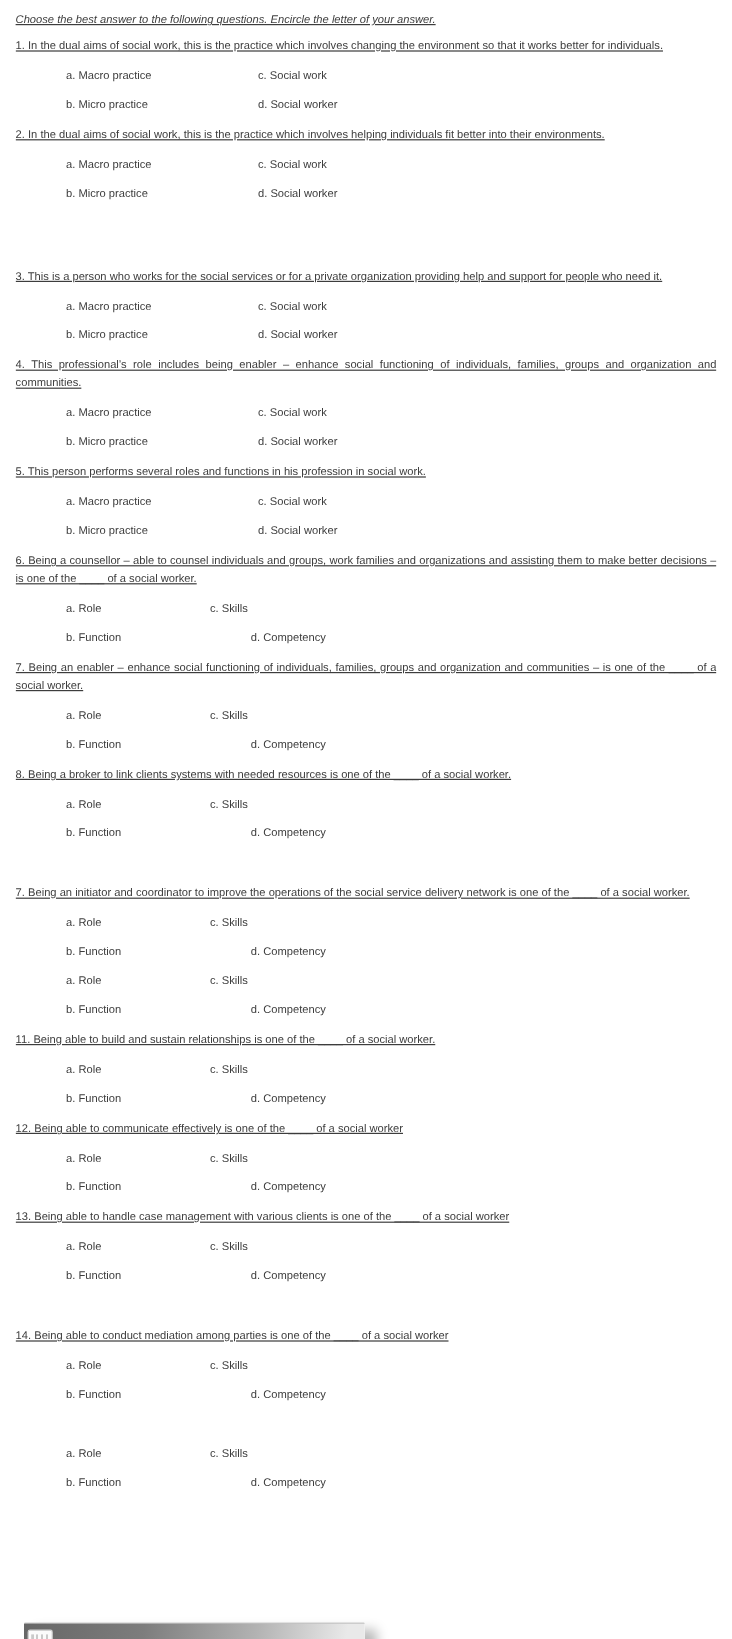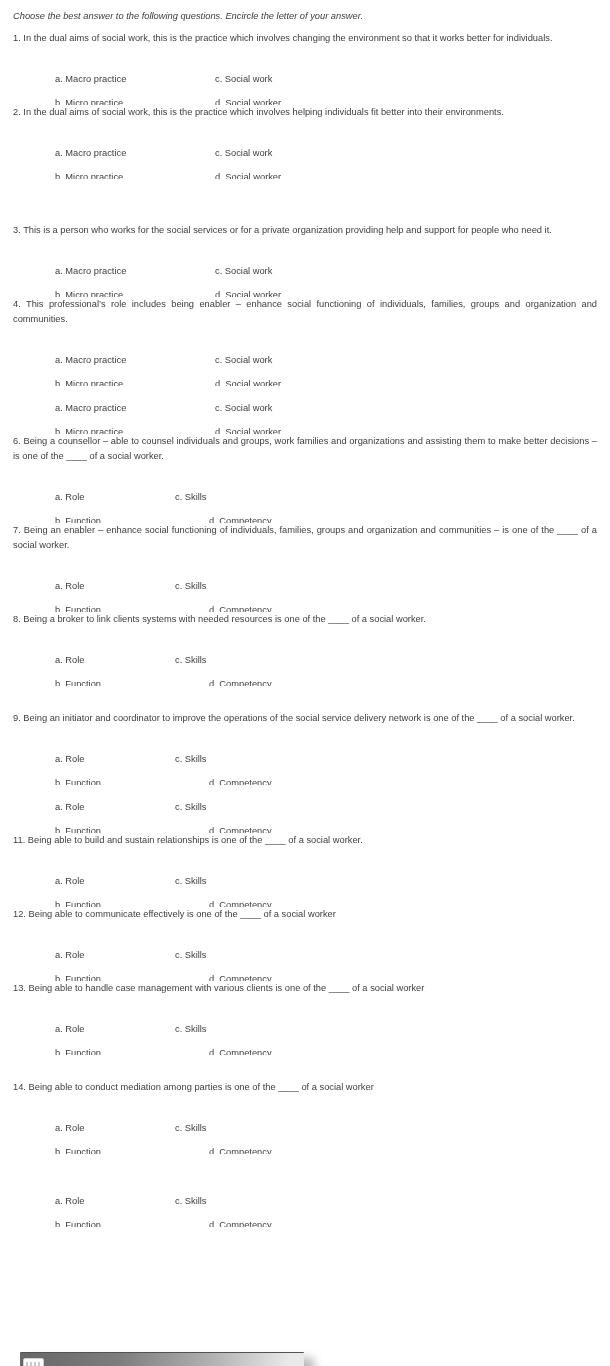--- a/index.html
+++ b/index.html
@@ -5,21 +5,21 @@
   html, body { margin: 0; padding: 0; }
   body {
     width: 610px; height: 1366px;
     background: #ffffff;
     overflow: hidden;
     position: relative;
     font-family: "Liberation Sans", sans-serif;
     color: #3d3d3d;
     -webkit-font-smoothing: antialiased;
   }
-  .page { padding: 10px 13px 0 13px; }
+  .page { padding: 10px 13px 0 13px; text-decoration: underline; }
 
   .instructions {
     font-style: italic;
     font-size: 9.3px;
     line-height: 13px;
     margin-bottom: 8px;
   }
 
   .question { overflow: hidden; } 
   .question.page-gap { margin-top: 25px; }
@@ -32,21 +32,21 @@
   }
   .q-text.no-justify { text-align: left; margin-top: 44px; }
 
   .opt-row {
     position: relative;
     height: 12px;
     margin-bottom: 12px;
     font-size: 9.3px;
     line-height: 12px;
   }
-  .opt { position: absolute; top: 0; white-space: nowrap; margin-top: 16px; }
+  .opt { position: absolute; top: 0; white-space: nowrap; }
   .opt-first { left: 42px; }
   .cols-even  .opt-second { left: 202px; }
   .cols-offset .row-ac .opt-second { left: 162px; }
   .cols-offset .row-bd .opt-second { left: 196px; }
 
   
   .embed-bar {
     position: absolute;
     left: 20px; top: 1352px;
     width: 284px; height: 22px;
@@ -120,20 +120,21 @@
       <span class="opt opt-first">a. Macro practice</span>
       <span class="opt opt-second">c. Social work</span>
     </div>
     <div class="opt-row row-bd">
       <span class="opt opt-first">b. Micro practice</span>
       <span class="opt opt-second">d. Social worker</span>
     </div>
   </div>
 
   <div class="question cols-even">
+    <div class="q-text">5. This person performs several roles and functions in his profession in social work.</div>
     <div class="opt-row row-ac">
       <span class="opt opt-first">a. Macro practice</span>
       <span class="opt opt-second">c. Social work</span>
     </div>
     <div class="opt-row row-bd">
       <span class="opt opt-first">b. Micro practice</span>
       <span class="opt opt-second">d. Social worker</span>
     </div>
   </div>
 
@@ -167,21 +168,21 @@
       <span class="opt opt-first">a. Role</span>
       <span class="opt opt-second">c. Skills</span>
     </div>
     <div class="opt-row row-bd">
       <span class="opt opt-first">b. Function</span>
       <span class="opt opt-second">d. Competency</span>
     </div>
   </div>
 
   <div class="question cols-offset page-gap">
-    <div class="q-text">9. Being an initiator and coordinator to improve the operations of the social service delivery network is one of the ____ of a social worker.</div>
+    <div class="q-text">7. Being an initiator and coordinator to improve the operations of the social service delivery network is one of the ____ of a social worker.</div>
     <div class="opt-row row-ac">
       <span class="opt opt-first">a. Role</span>
       <span class="opt opt-second">c. Skills</span>
     </div>
     <div class="opt-row row-bd">
       <span class="opt opt-first">b. Function</span>
       <span class="opt opt-second">d. Competency</span>
     </div>
   </div>
 

